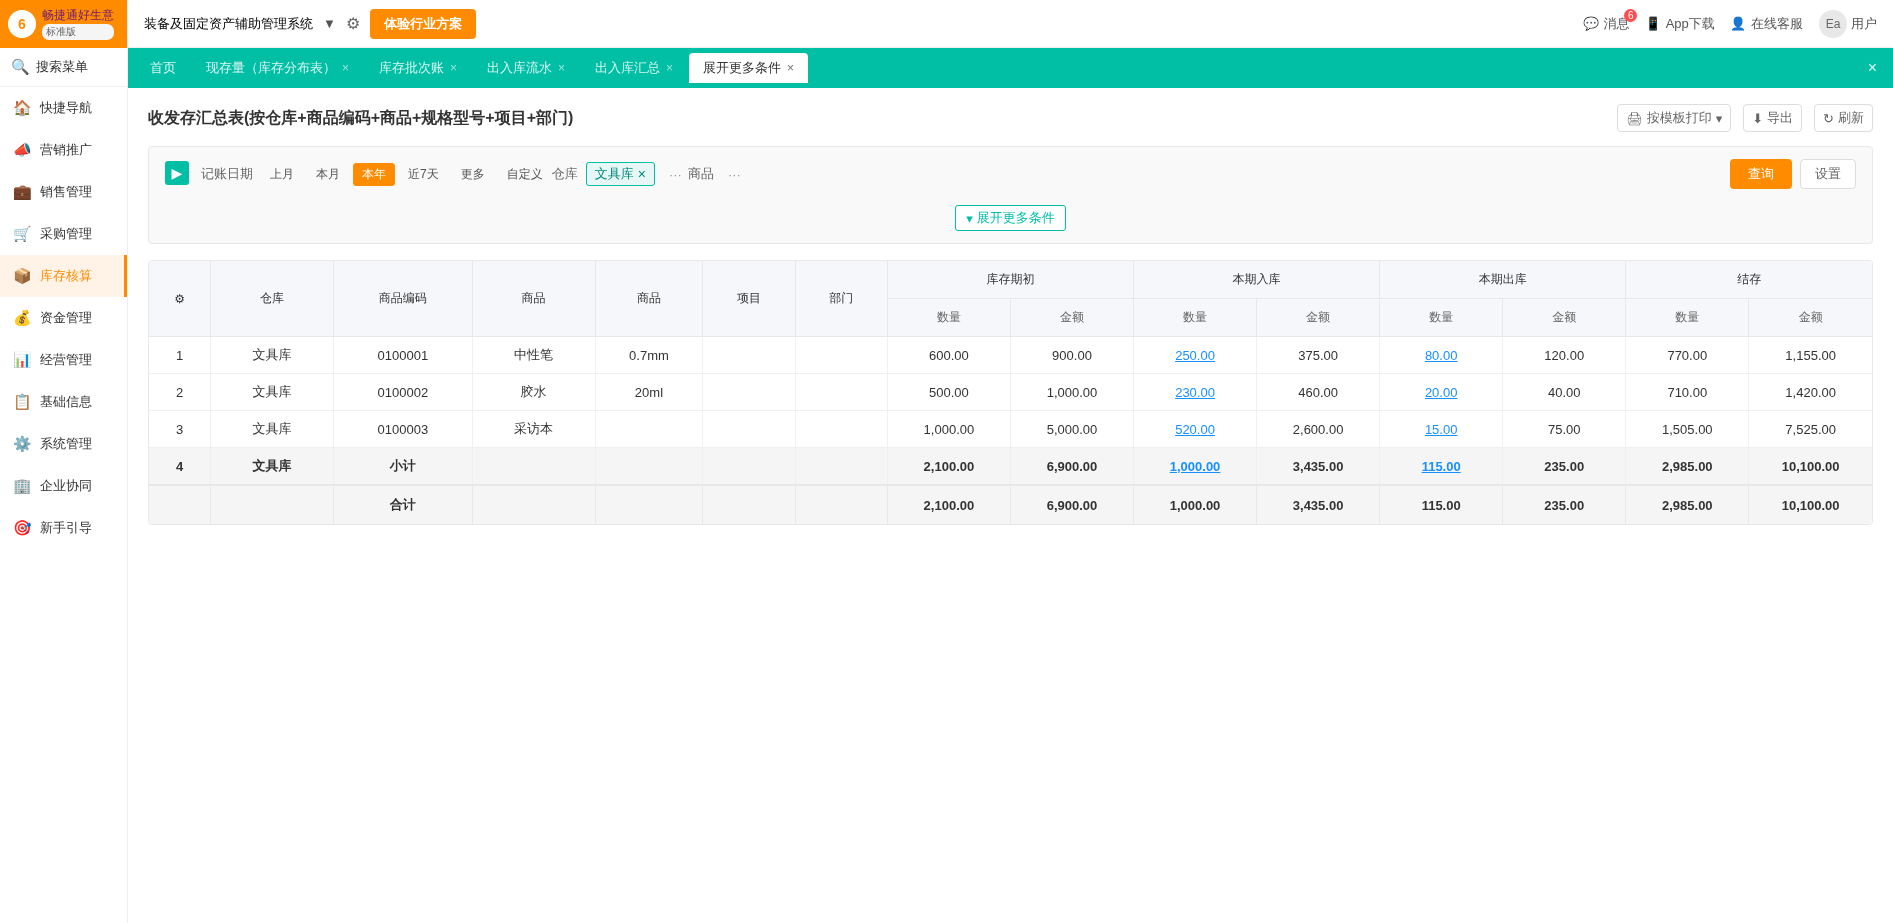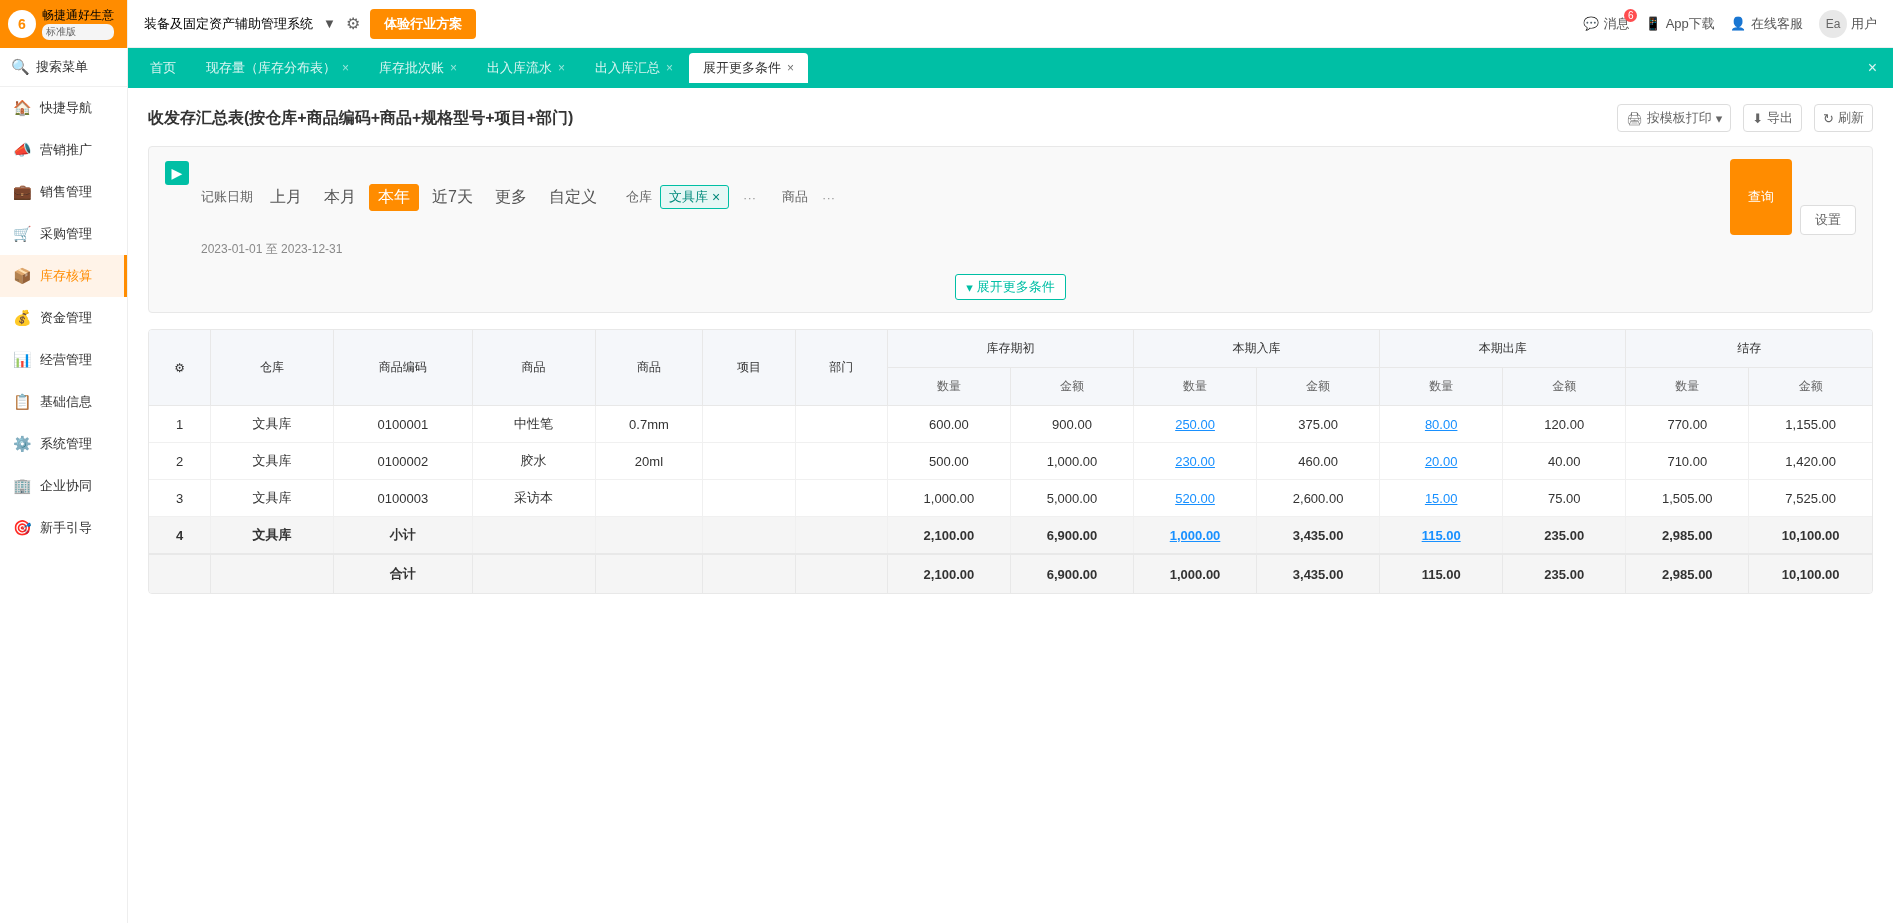--- a/index.html
+++ b/index.html
@@ -2,21 +2,21 @@
 <html><head>
   <meta charset="utf-8">
   <style>
     * { box-sizing: border-box; margin: 0; padding: 0; font-family: 'Microsoft YaHei', Arial, sans-serif; font-size: 13px; }
     body { background: #f5f5f5; display: flex; height: 923px; overflow: hidden; }
 
     
     .sidebar { width: 128px; background: #fff; display: flex; flex-direction: column; height: 100%; border-right: 1px solid #eee; flex-shrink: 0; }
     .sidebar-logo { background: #ff8c00; color: #fff; padding: 10px 8px; display: flex; align-items: center; gap: 6px; height: 48px; }
     .sidebar-logo-icon { width: 28px; height: 28px; background: #fff; border-radius: 50%; display: flex; align-items: center; justify-content: center; color: #ff8c00; font-weight: bold; font-size: 14px; }
-    .sidebar-logo-text { font-size: 12px; color: #000000; line-height: 1.3; }
+    .sidebar-logo-text { font-size: 12px; color: #701a75; line-height: 1.3; }
     .sidebar-badge { background: #f5f5f5; color: #666; font-size: 10px; padding: 1px 4px; border-radius: 7px; }
     .sidebar-search { display: flex; align-items: center; gap: 6px; padding: 10px 12px; color: #333; cursor: pointer; border-bottom: 1px solid #f0f0f0; }
     .sidebar-item { display: flex; align-items: center; gap: 8px; padding: 12px 14px; color: #333; cursor: pointer; font-size: 13px; }
     .sidebar-item.active { background: #fff3e8; color: #ff8c00; border-right: 3px solid #ff8c00; }
     .sidebar-icon { width: 18px; height: 18px; display: flex; align-items: center; justify-content: center; font-size: 15px; }
 
     
     .main { flex: 1; display: flex; flex-direction: column; height: 100%; overflow: hidden; }
 
     
@@ -44,35 +44,35 @@
     
     .page-header { display: flex; align-items: center; justify-content: space-between; margin-bottom: 14px; }
     .page-title { font-size: 16px; font-weight: 600; color: #333; }
     .page-actions { display: flex; align-items: center; gap: 12px; }
     .page-action-btn { display: flex; align-items: center; gap: 4px; color: #666; cursor: pointer; font-size: 13px; padding: 4px 8px; border: 1px solid #ddd; border-radius: 4px; background: #fff; }
 
     
     .filter-bar { background: #f9f9f9; border: 1px solid #e8e8e8; border-radius: 4px; padding: 12px 16px; margin-bottom: 16px; }
     .filter-label { color: #666; white-space: nowrap; font-size: 13px; }
     .date-options { display: flex; align-items: center; gap: 4px; }
-    .date-btn { padding: 2px 8px; border-radius: 3px; cursor: pointer; font-size: 16px; color: #555; border: 1px solid transparent; }
+    .date-btn { padding: 2px 8px; border-radius: 3px; cursor: pointer; font-size: 12px; color: #555; border: 1px solid transparent; }
     .date-btn.active { background: #ff8c00; color: #fff; border-color: #ff8c00; }
     .date-range { color: #888; font-size: 12px; margin-top: 2px; }
     .filter-tag { display: flex; align-items: center; gap: 4px; background: #e6f7f5; border: 1px solid #00bfa5; border-radius: 3px; padding: 2px 8px; font-size: 12px; color: #00897b; }
     .filter-tag-close { cursor: pointer; font-size: 14px; color: #00897b; }
     .filter-dots { color: #999; cursor: pointer; padding: 2px 6px; }
     .expand-btn { display: flex; align-items: center; gap: 4px; color: #00bfa5; cursor: pointer; font-size: 12px; border: 1px solid #00bfa5; border-radius: 3px; padding: 3px 10px; background: #fff; margin: 8px auto 0; width: fit-content; }
     .query-btn { background: #ff8c00; color: #fff; border: none; padding: 6px 18px; border-radius: 4px; cursor: pointer; font-size: 13px; }
-    .setting-btn { background: #fff; color: #666; border: 1px solid #ddd; padding: 5px 14px; border-radius: 4px; cursor: pointer; font-size: 13px; margin-top: 46px; }
+    .setting-btn { background: #fff; color: #666; border: 1px solid #ddd; padding: 5px 14px; border-radius: 4px; cursor: pointer; font-size: 13px; }
 
     
     .filter-section { display: flex; align-items: flex-start; gap: 0; }
     .filter-collapse-btn { width: 24px; height: 24px; background: #00bfa5; color: #fff; display: flex; align-items: center; justify-content: center; border-radius: 3px; cursor: pointer; margin-right: 12px; font-size: 14px; margin-top: 2px; flex-shrink: 0; }
     .filter-main { flex: 1; }
-    .filter-row-top { display: flex; align-items: center; gap: 20px; flex-wrap: wrap; }
+    .filter-row-top { display: flex; align-items: center; flex-wrap: wrap; }
     .filter-group { display: flex; align-items: center; gap: 8px; }
     .filter-right { display: flex; flex-direction: column; align-items: flex-end; gap: 6px; margin-left: auto; }
 
     
     .table-wrap { border: 1px solid #e8e8e8; border-radius: 4px; overflow: hidden; }
     table { width: 100%; border-collapse: collapse; }
     thead tr { background: #f5f7fa; }
     thead th { padding: 10px 8px; text-align: center; color: #333; font-weight: 400; font-size: 12px; border-bottom: 1px solid #e8e8e8; border-right: 1px solid #e8e8e8; white-space: nowrap; }
     thead th:last-child { border-right: none; }
     tbody tr { background: #fff; }
@@ -271,23 +271,20 @@
               </div>
 
               <div class="filter-right">
                 <div style="display:flex;gap:8px;">
                   <button class="query-btn">查询</button>
                   <button class="setting-btn">设置</button>
                 </div>
               </div>
             </div>
 
-            <div style="display:flex;align-items:center;margin-top:4px;gap:8px;">
-              <div class="date-range">2023-01-01 至 2023-12-31</div>
-            </div>
           </div>
         </div>
 
         <div style="display:flex;justify-content:center;margin-top:8px;">
           <div class="expand-btn">
             <span>▾</span>
             <span>展开更多条件</span>
           </div>
         </div>
       </div>

